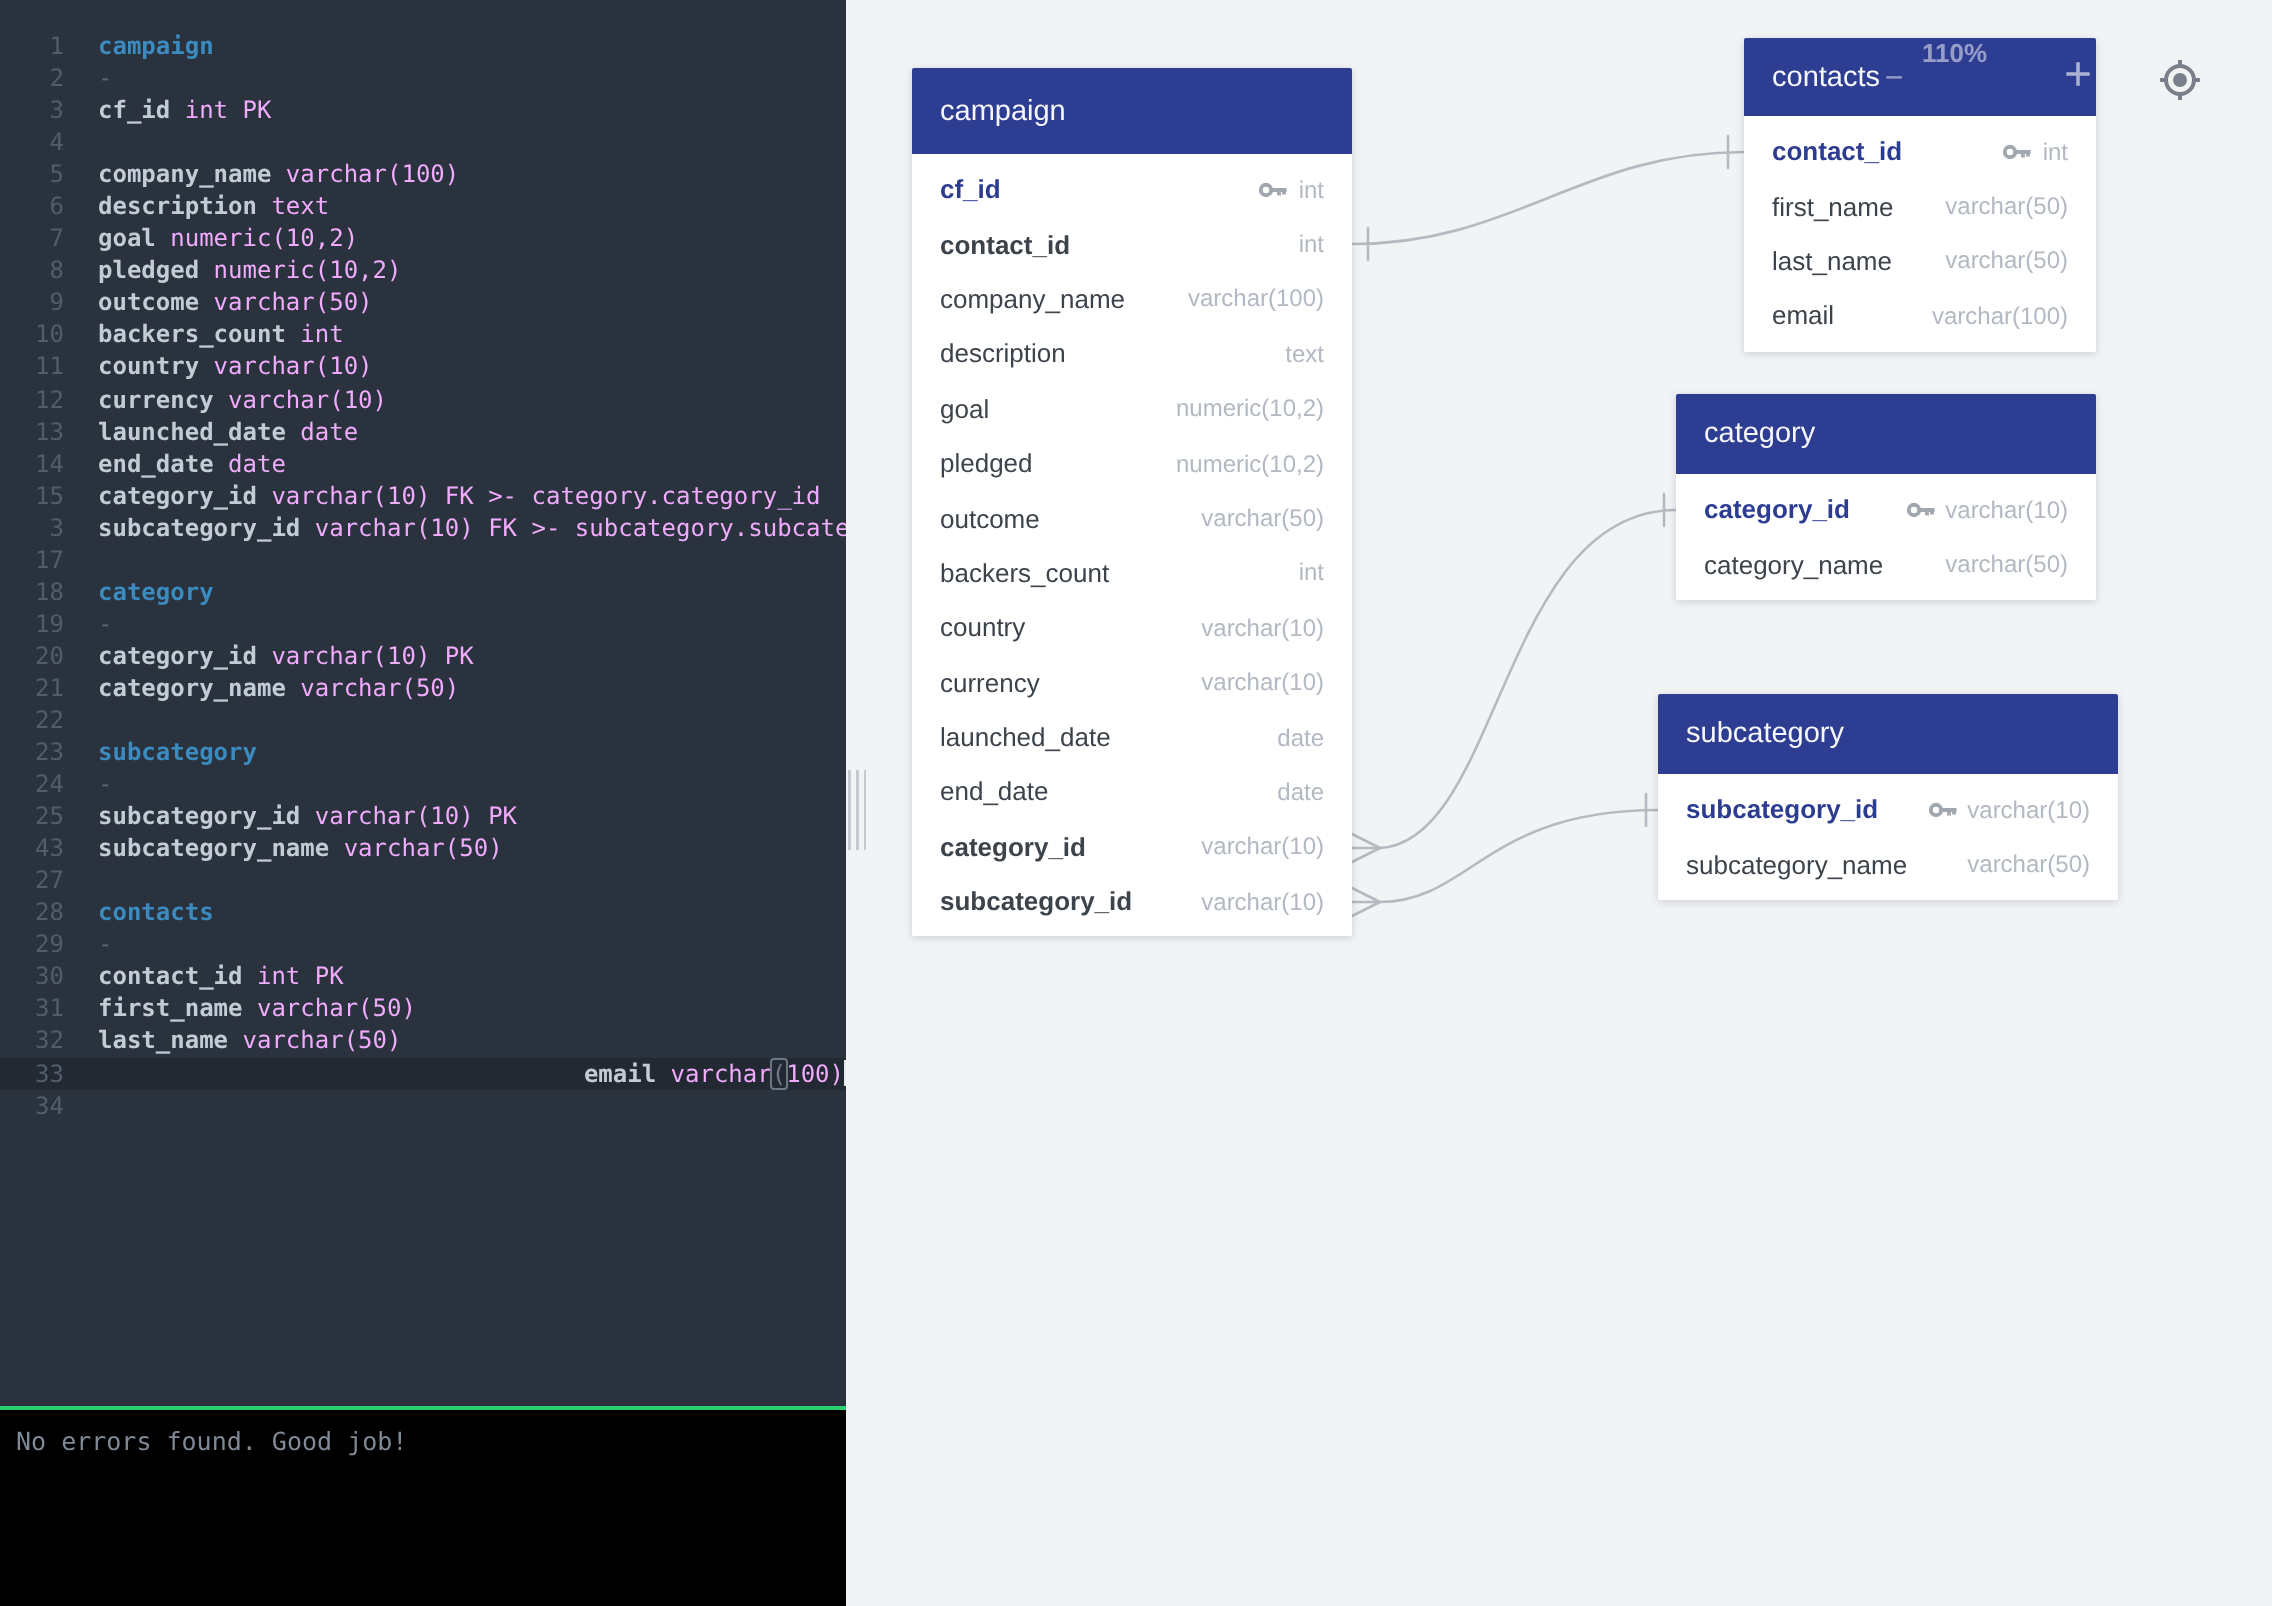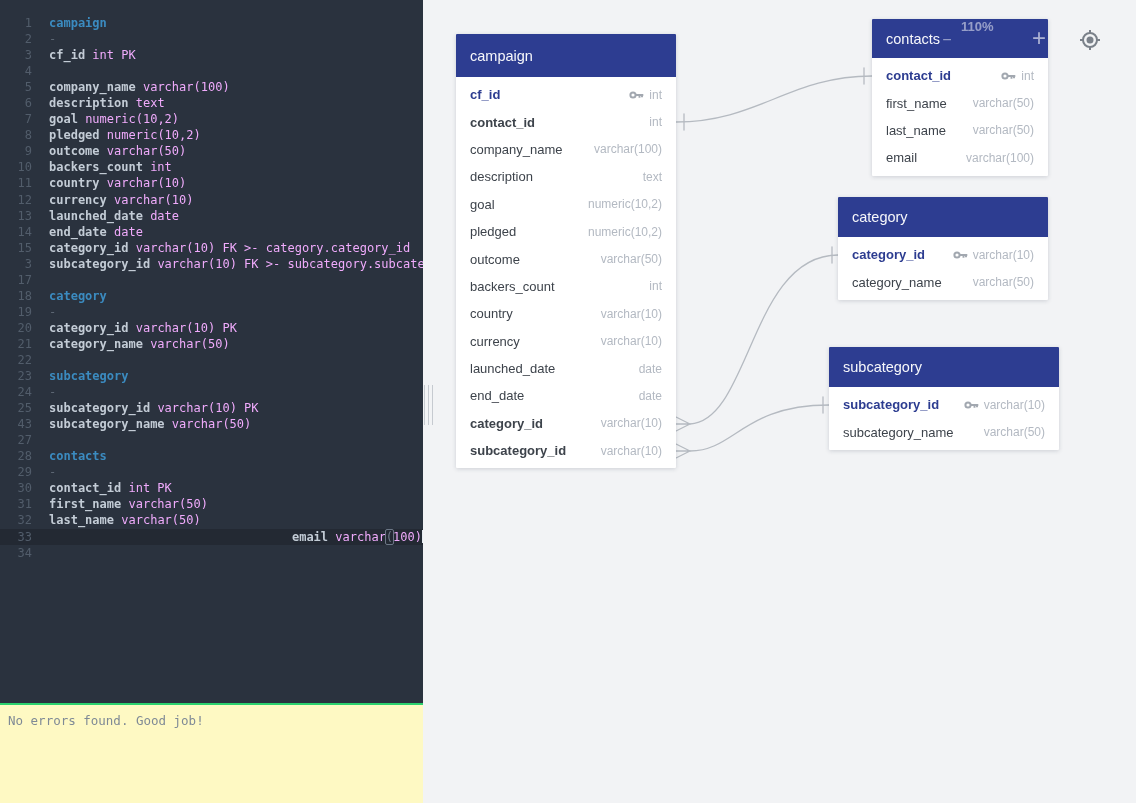--- a/index.html
+++ b/index.html
@@ -17,21 +17,21 @@
   .lcontent{margin-left:17px;}
   .tok-table{color:#3b8bc0;font-weight:bold;}
   .tok-dash{color:#5c6673;}
   .tok-name{color:#c3ccd6;font-weight:bold;}
   .tok-rest{color:#f0abfc;}
   .bracket-box{border:1px solid #6b7685;border-radius:2px;color:#6f7b8a;margin:0 -1px;}
   .cursor{display:inline-block;width:1px;height:13px;background:#e6ebf1;vertical-align:-2px;}
 
   
   .status-pane{position:absolute;left:0;top:703px;width:423px;height:100px;
-    background:#fef9c3;border-top:2px solid #2bd16e;
+    background:#000000;border-top:2px solid #2bd16e;
     color:#7f8a96;font-family:"DejaVu Sans Mono",monospace;font-size:12.5px;
     padding:8px 8px;}
 
   
   .canvas{position:absolute;left:423px;top:0;width:713px;height:803px;background:#f2f3f5;}
   .grip{position:absolute;left:1px;top:385px;width:9px;height:40px;
     background:repeating-linear-gradient(90deg,#c6cad0 0 1.5px,transparent 1.5px 4px);
     cursor:col-resize;}
   .rel-svg{position:absolute;left:0;top:0;pointer-events:none;}
 

